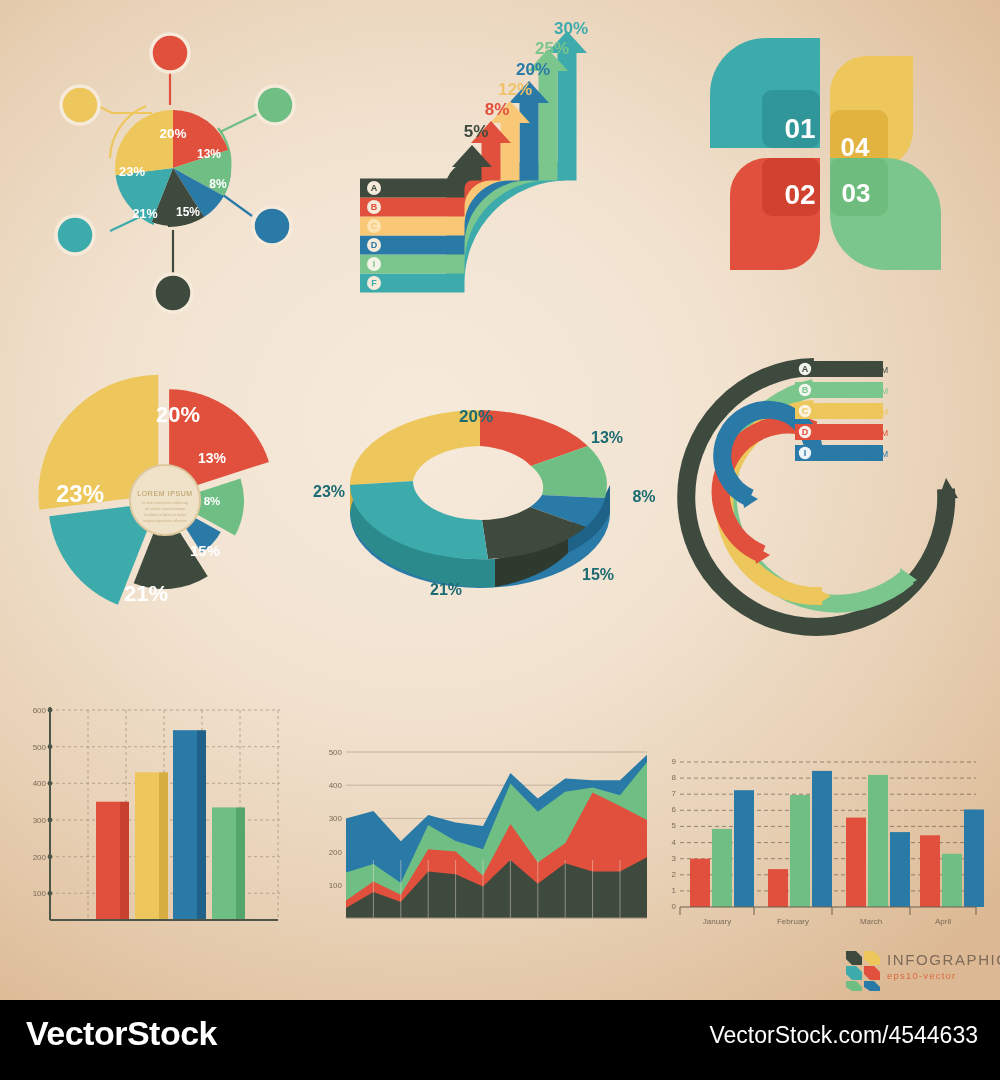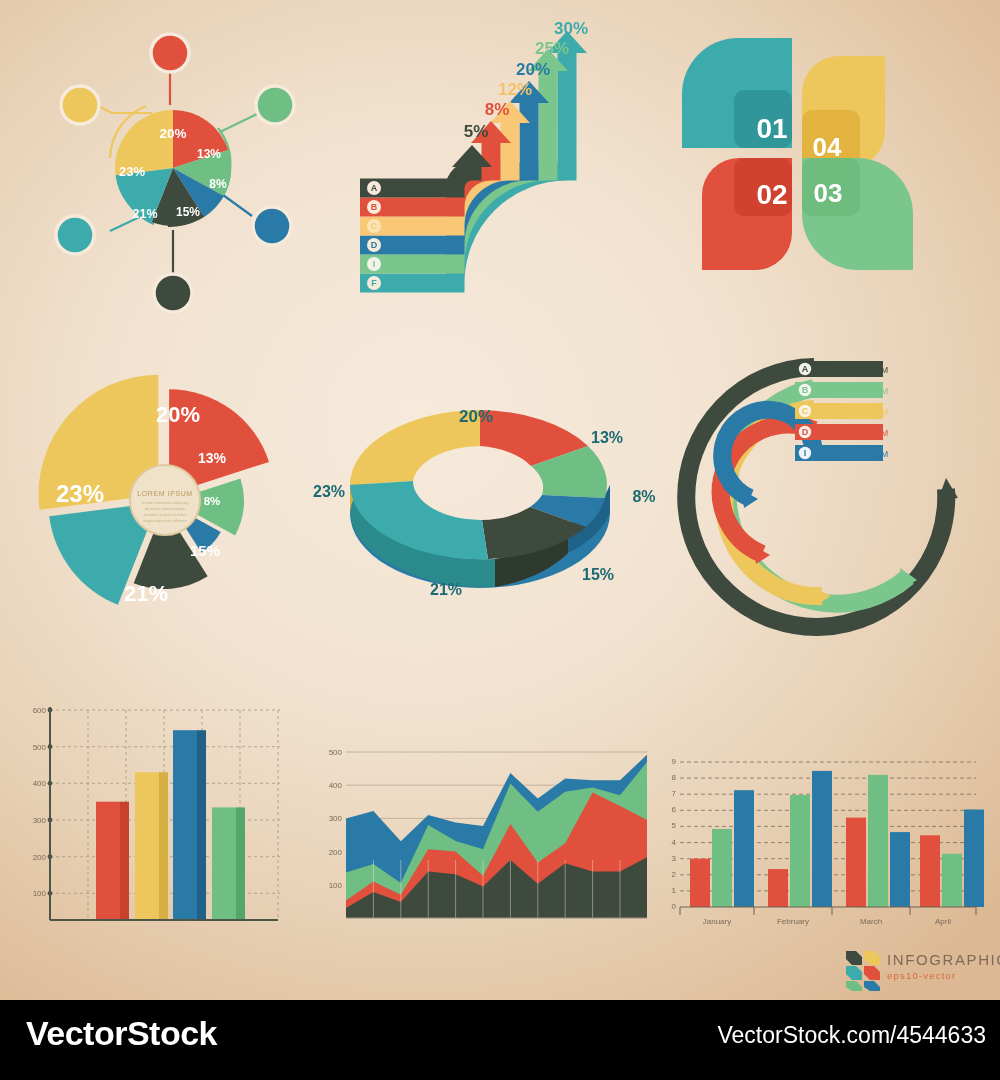--- a/index.html
+++ b/index.html
@@ -22,21 +22,21 @@
   #watermark{
     position:absolute;left:0;top:1000px;width:1000px;height:80px;
     background:#000;color:#fff;
   }
   #wm-brand{
     position:absolute;left:26px;top:14px;
     font-size:34px;font-weight:bold;letter-spacing:-0.5px;
     font-family:"Liberation Sans", sans-serif;
   }
   #wm-url{
-    position:absolute;right:14px;top:22px;
+    position:absolute;right:22px;top:22px;
     font-size:23px;font-family:"Liberation Sans", sans-serif;
   }
 
   
   #logo{position:absolute;left:845px;top:948px;width:150px;height:46px;}
   #logo .txt{position:absolute;left:42px;top:3px;}
   #logo .t1{font-size:15px;letter-spacing:1.6px;color:#7E6A58;font-family:"Liberation Sans",sans-serif;}
   #logo .t2{font-size:9.5px;letter-spacing:1.2px;color:#D9693F;margin-top:2px;font-family:"Liberation Sans",sans-serif;}
 
   text{font-family:"Liberation Sans", sans-serif;}
@@ -160,21 +160,21 @@
         <text x="131" y="112" font-size="17" fill="#3E4A3E">5%</text>
         <text x="152" y="90" font-size="17" fill="#E0503C">8%</text>
         <text x="170" y="70" font-size="17" fill="#F0C26C">12%</text>
         <text x="188" y="50" font-size="17" fill="#2A7AA8">20%</text>
         <text x="207" y="29" font-size="17" fill="#7BC68C">25%</text>
         <text x="226" y="9" font-size="17" fill="#3DABAC">30%</text>
       </g>
     </svg>
   </div>
 
-  <div class="panel" style="left:672px;top:28px;width:260px;height:260px;">
+  <div class="panel" style="left:700px;top:28px;width:260px;height:260px;">
     <svg width="260" height="260" viewBox="0 0 260 260">
 
       <g>
         <path d="M10 10 L10 120 L120 120 L120 10 Z" fill="none"></path>
         <path d="M120 120 L10 120 A110 110 0 0 1 120 10 Z" fill="#3DABAC"></path>
         <path d="M120 120 L10 120 L10 120 Z" fill="#3DABAC"></path>
         <rect x="10" y="10" width="0" height="0" fill="#3DABAC"></rect>
         <path d="M10 10 L10 120 L120 120 L120 10 Z" fill="#3DABAC" opacity="0"></path>
 
         <path d="M120 10 L40 10 A30 30 0 0 0 10 40 L10 120 L90 120 A30 30 0 0 0 120 90 Z" fill="#3DABAC" opacity="0"></path>

